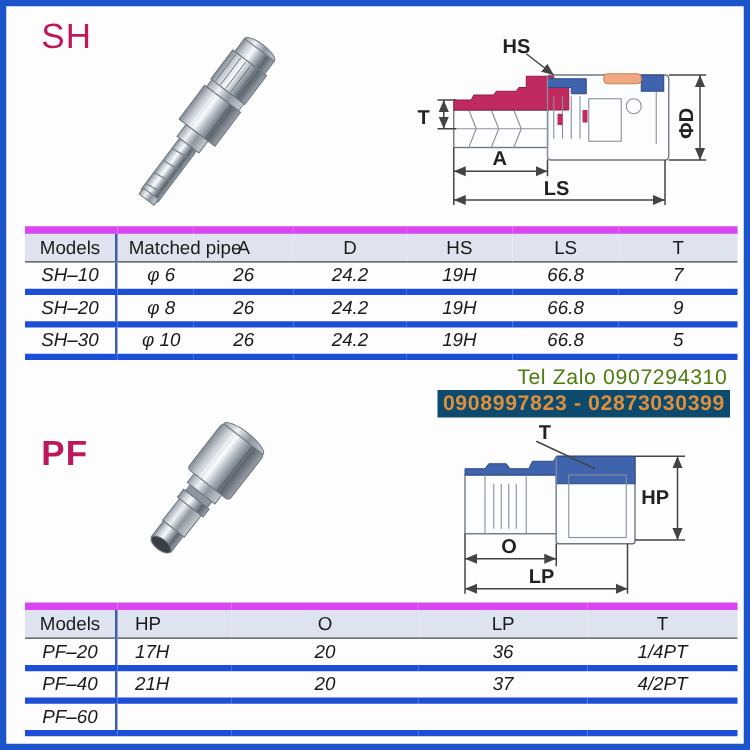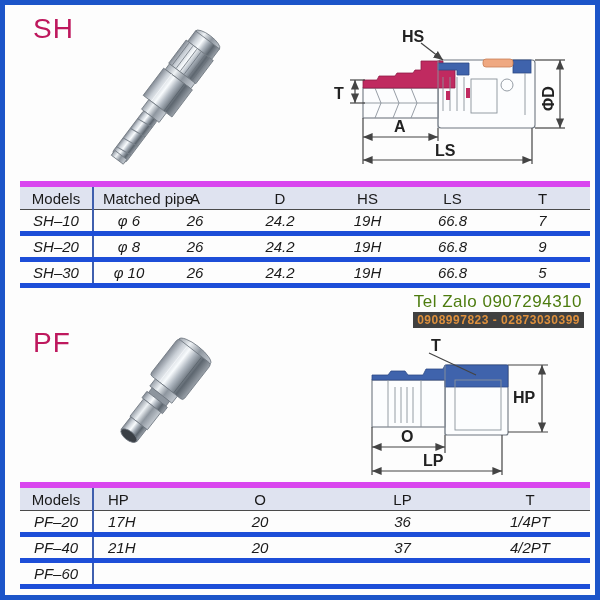--- a/index.html
+++ b/index.html
@@ -5,21 +5,21 @@
   html,body{margin:0;padding:0;background:#fff;}
   #page{
     position:relative;width:600px;height:600px;box-sizing:border-box;
     background:#fdfdfd;border:5px solid #1c55c9;overflow:hidden;
     font-family:"Liberation Sans",sans-serif;color:#1a1a1a;
   }
   .section-heading{
     position:absolute;font-size:28px;font-weight:500;color:#be185d;letter-spacing:1px;
   }
   #sh-heading{left:28px;top:8px;}
-  #pf-heading{left:28px;top:322px;}
+  #pf-heading{left:28px;top:342px;font-weight:bold;}
 
   .photo-svg,.drawing-svg{position:absolute;}
   #sh-photo{left:78px;top:8px;}
   #sh-drawing{left:312px;top:10px;}
   #pf-photo{left:82px;top:322px;}
   #pf-drawing{left:338px;top:330px;}
 
   .spec-table{
     position:absolute;left:15px;width:570px;border-collapse:collapse;table-layout:fixed;
     font-size:15px;
@@ -38,22 +38,22 @@
     border-right:2px solid #3f5fae;
   }
   #sh-table th:nth-child(2),#sh-table td:nth-child(2){text-align:center;padding-left:9px;}
   #pf-table th:nth-child(2),#pf-table td:nth-child(2){text-align:left;padding-left:14px;}
 
   #watermark-line1{
     position:absolute;top:287px;right:13px;font-size:17px;color:#4d7c0f;
     letter-spacing:.5px;
   }
   #watermark-line2{
-    position:absolute;top:307px;right:11px;font-size:12px;font-weight:bold;
-    color:#dd8f3c;background:#404040;padding:1px 4px;letter-spacing:.5px;
+    position:absolute;top:307px;right:11px;font-size:17px;font-weight:bold;
+    color:#dd8f3c;background:#0c4a6e;padding:1px 4px;letter-spacing:.5px;
   }
   .dim-label{font-family:"Liberation Sans",sans-serif;font-weight:bold;font-size:16px;fill:#222;}
   .dim-line{stroke:#444;stroke-width:1.2;fill:none;}
   .part-line{stroke:#6f7780;stroke-width:1.1;fill:#fcfdfe;}
   .detail-line{stroke:#8a929b;stroke-width:.9;fill:none;}
 </style>
 </head>
 <body>
 
 <div id="page">

